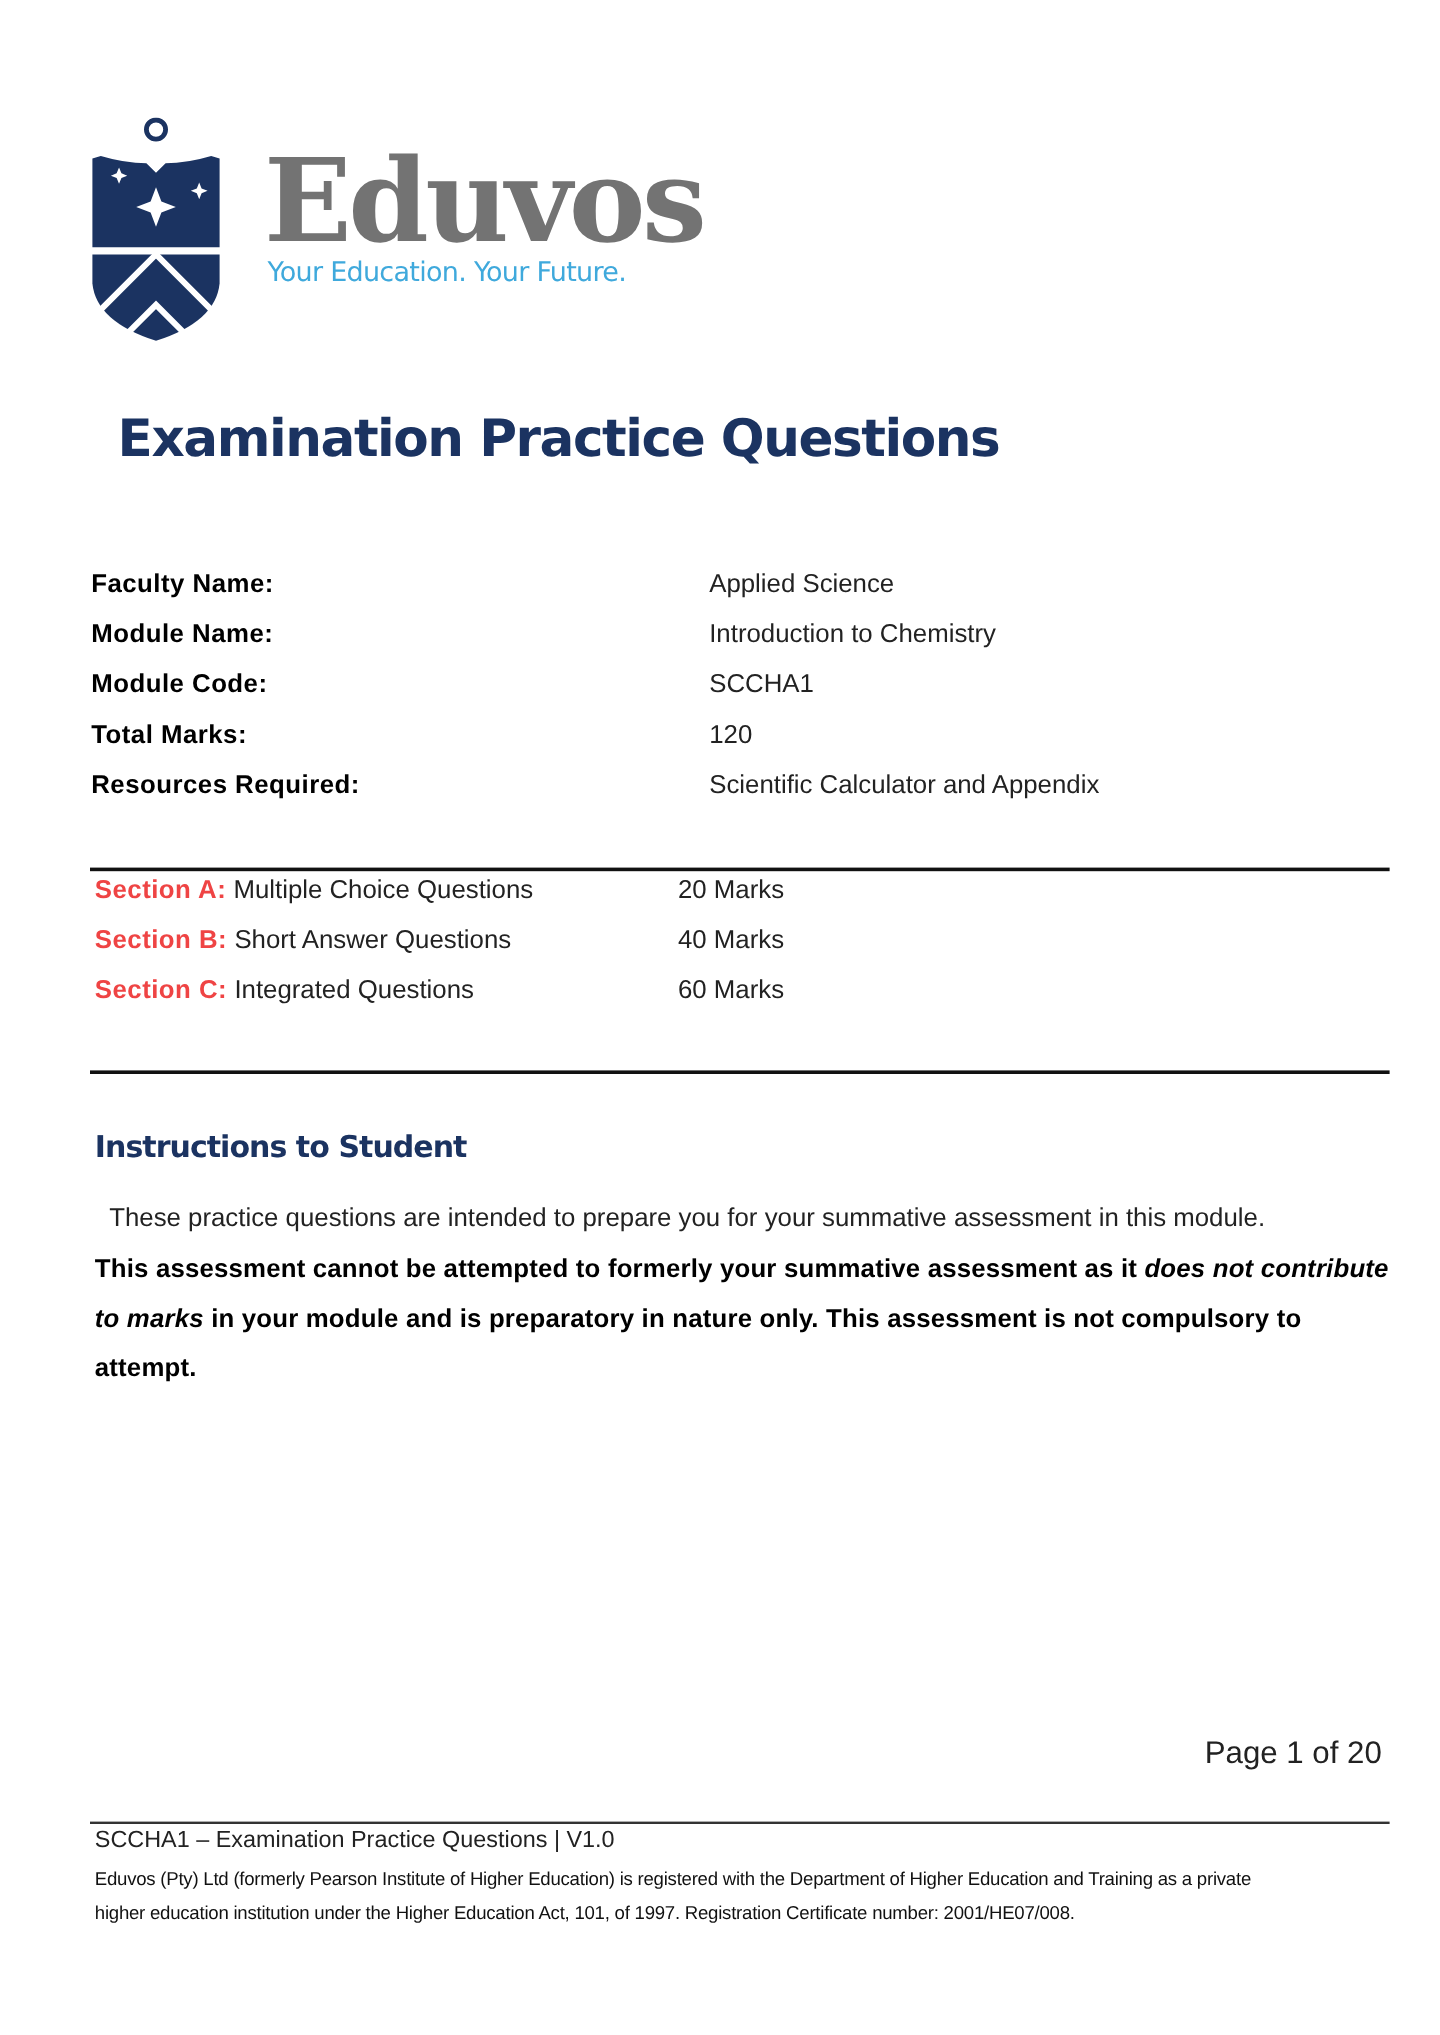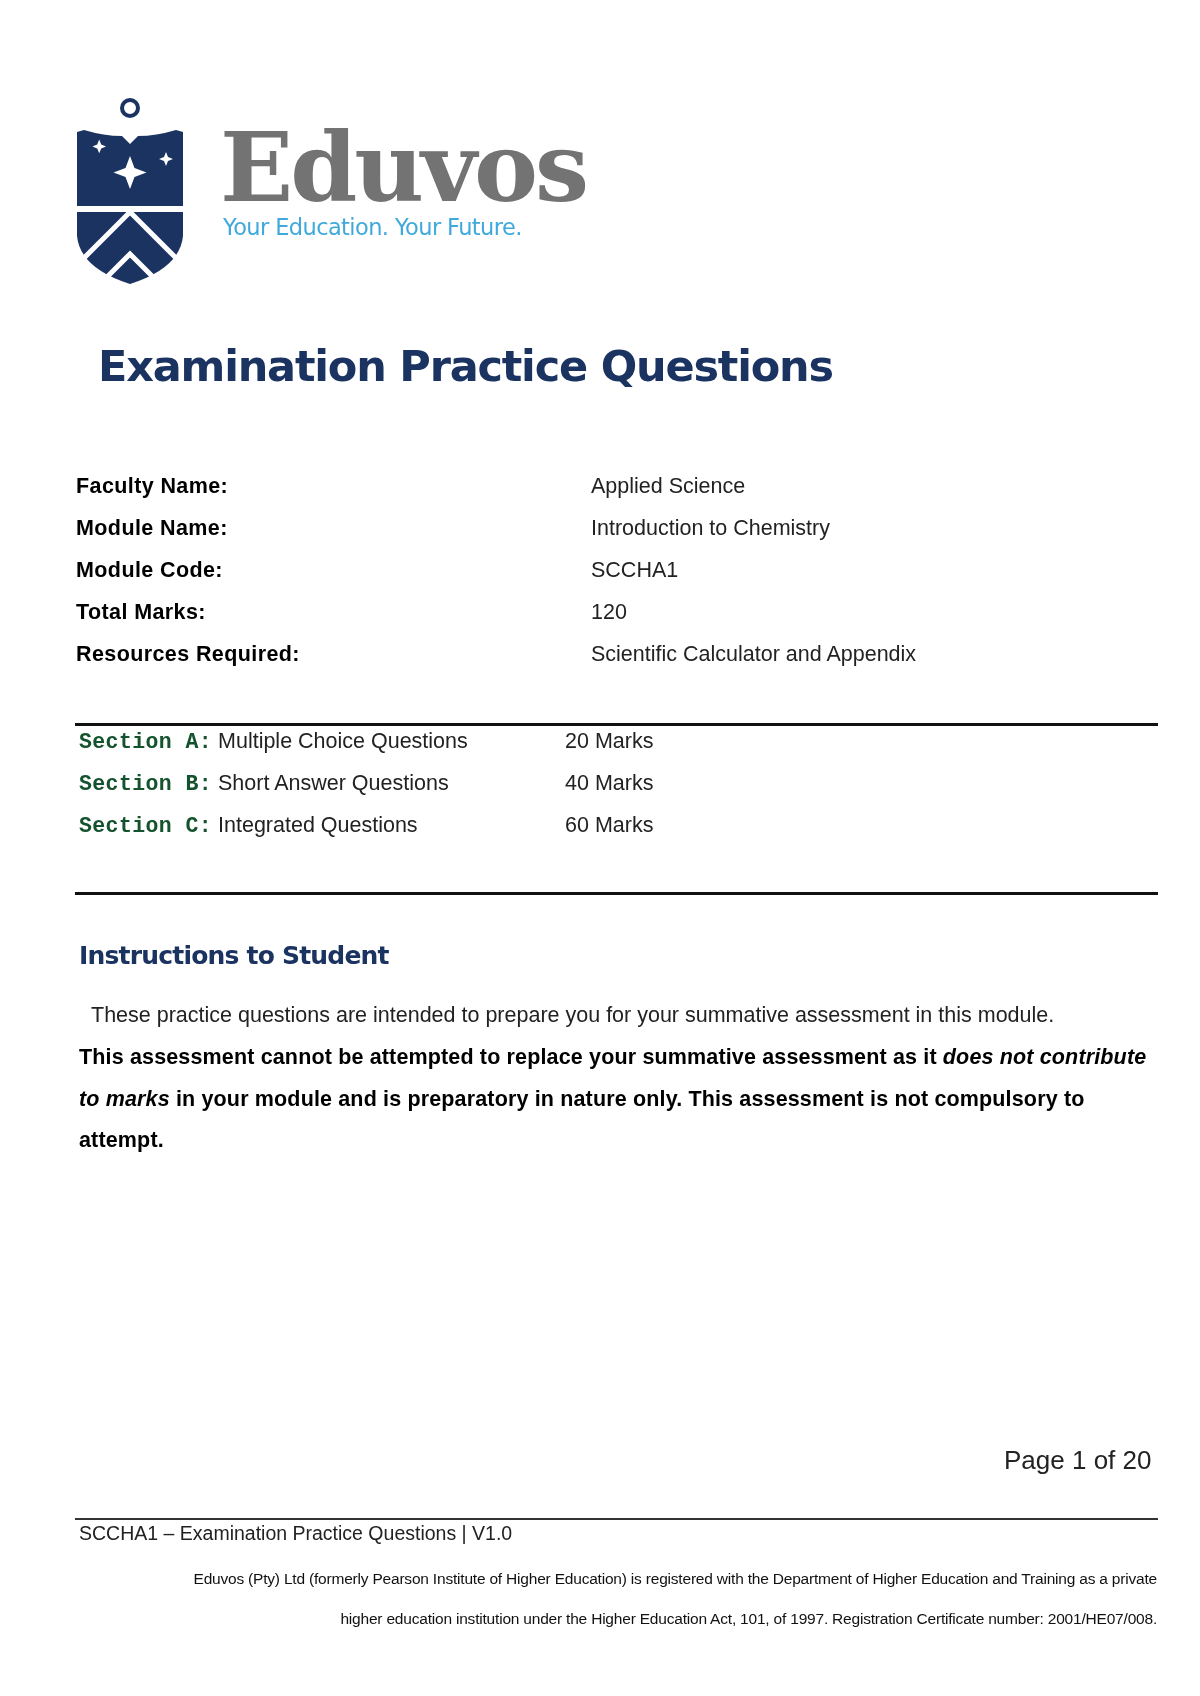--- a/index.html
+++ b/index.html
@@ -26,36 +26,36 @@
     
     .info-row { left: 76px; width: 1100px; height: 42px; }
     .info-label { position: absolute; left: 0; top: 0; font-size: 21.5px; font-weight: bold; letter-spacing: 0.4px; }
     .info-value { position: absolute; left: 491px; top: 0; font-size: 21.5px; color: #222; margin-left: 24px; }
     
     .rule { left: 75px; width: 1083px; height: 3px; background: #111; }
     .rule-thin { left: 75px; width: 1083px; height: 2px; background: #333; }
     
     .sec-row { left: 79px; height: 42px; width: 1000px; }
     .sec-title { position: absolute; left: 0; top: 0; font-size: 21.5px; white-space: nowrap; color: #222; }
-    .sec-title b { color: #14532d; letter-spacing: 0.4px; font-family: Liberation Mono, monospace; }
+    .sec-title b { color: #ef4444; letter-spacing: 0.4px; }
     .sec-marks { position: absolute; left: 486px; top: 0; font-size: 21.5px; color: #222; }
     
     .instr-heading {
       left: 79px; top: 943px; font-family: "DejaVu Sans", sans-serif; font-weight: bold;
       font-size: 25px; color: #1b3361; letter-spacing: -0.8px; line-height: 1;
     }
     .instr-body { left: 79px; top: 995px; width: 1085px; font-size: 21.5px; line-height: 41.8px; }
     .instr-body p { margin: 0; }
     .instr-body .p1 { color: #222; margin-left: 12px; }
     .instr-body .p2, .instr-body .p3 { font-weight: bold; letter-spacing: 0.15px; }
     
     .footer-doc { left: 79px; top: 1522px; font-size: 19.5px; color: #222; }
     .footer-page { left: 1004px; top: 1445px; font-size: 26px; color: #222; }
     .footer-legal { left: 79px; top: 1553px; width: 1090px; font-size: 15.5px; line-height: 28px; color: #111; letter-spacing: -0.2px; }
-    .footer-legal p { margin: 12px; text-align: right; }
+    .footer-legal p { margin: 0; }
   </style>
 </head>
 <body>
 
 <div class="abs logo-shield">
   <svg width="108" height="188" viewBox="0 0 108 188">
     <circle cx="54" cy="10" r="8" fill="none" stroke="#1b3361" stroke-width="4"></circle>
     <path d="M1 34 L1 108 L107 108 L107 34 L100 32 Q80 38 62 38 L54 46 L46 38 Q28 38 8 32 Z" fill="#1b3361"></path>
     <path d="M9 62 l2.5 6 l6 2.5 l-6 2.5 l-2.5 6 l-2.5 -6 l-6 -2.5 l6 -2.5 Z" fill="#fff" transform="translate(16,-8) scale(0.8)"></path>
     <path d="M90 54 l2 5 l5 2 l-5 2 l-2 5 l-2 -5 l-5 -2 l5 -2 Z" fill="#fff"></path>
@@ -102,21 +102,21 @@
 </div>
 <div class="abs sec-row" style="top:813px;">
   <span class="sec-title"><b>Section C:</b> <span>Integrated Questions</span></span>
   <span class="sec-marks">60 Marks</span>
 </div>
 <div class="abs rule" style="top:892px;"></div>
 
 <div class="abs instr-heading">Instructions to Student</div>
 <div class="abs instr-body">
   <p class="p1">These practice questions are intended to prepare you for your summative assessment in this module.</p>
-  <p class="p2"><span>This assessment cannot be attempted to replace your summative assessment as it </span><i>does not contribute to marks</i><span> in your module and is preparatory in nature only. This assessment is not compulsory to attempt.</span></p>
+  <p class="p2"><span>This assessment cannot be attempted to formerly your summative assessment as it </span><i>does not contribute to marks</i><span> in your module and is preparatory in nature only. This assessment is not compulsory to attempt.</span></p>
 </div>
 
 <div class="abs rule-thin" style="top:1518px;"></div>
 <div class="abs footer-doc">SCCHA1 –  Examination Practice Questions | V1.0</div>
 <div class="abs footer-page">Page 1 of 20</div>
 <div class="abs footer-legal">
   <p>Eduvos (Pty) Ltd (formerly Pearson Institute of Higher Education) is registered with the Department of Higher Education and Training as a private</p>
   <p>higher education institution under the Higher Education Act, 101, of 1997. Registration Certificate number: 2001/HE07/008.</p>
 </div>
 

